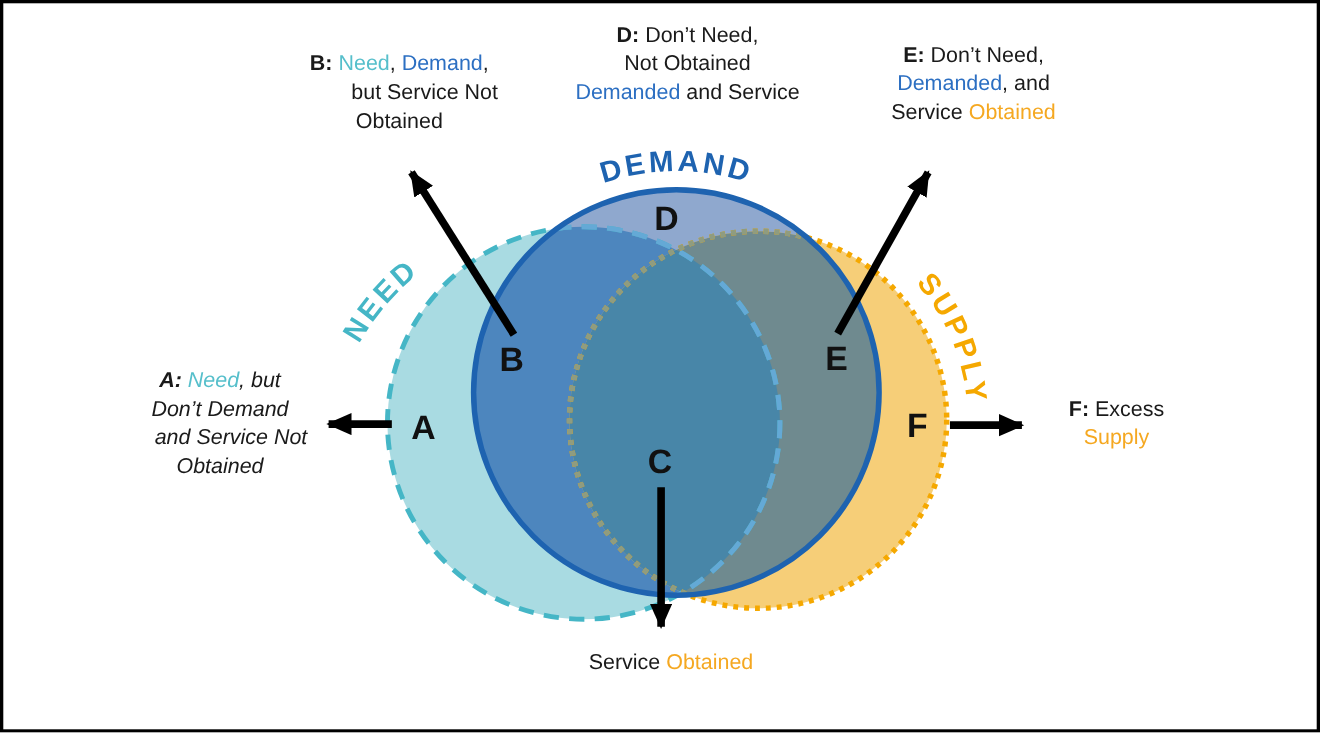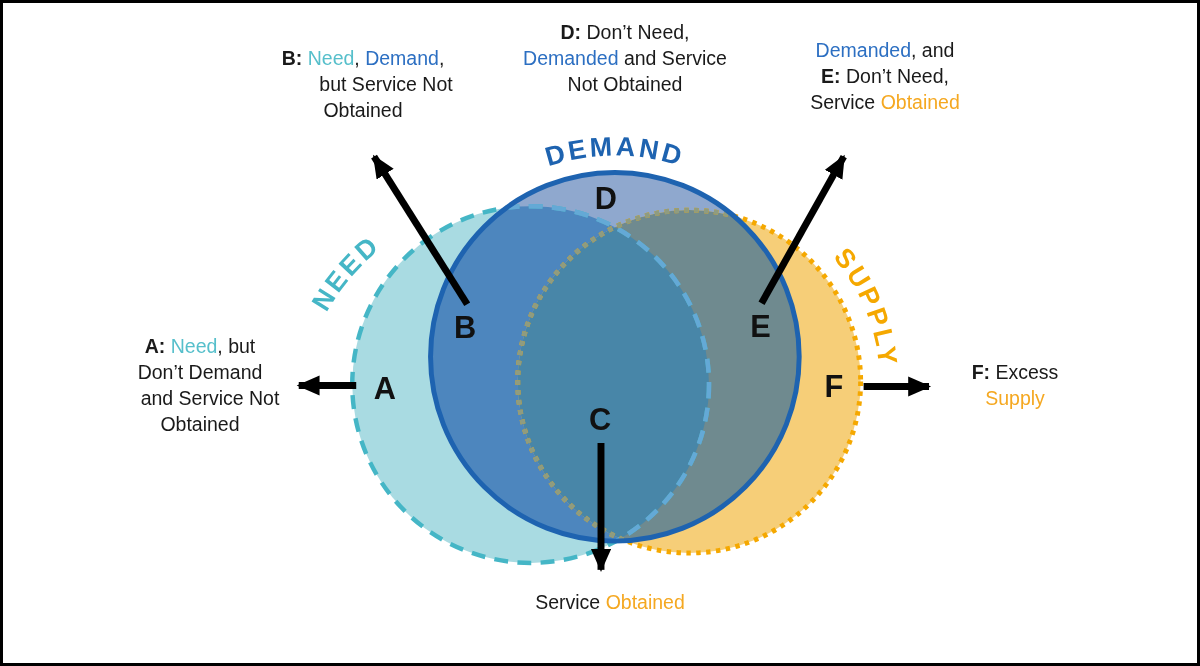--- a/index.html
+++ b/index.html
@@ -16,21 +16,21 @@
     position:absolute;
     text-align:center;
     font-size:19.5px;
     line-height:26px;
     color:#1a1a1a;
     white-space:nowrap;
   }
   .ann-b{left:244px;top:42px;width:232px;}
   .ann-d{left:494px;top:16px;width:256px;}
   .ann-e{left:764px;top:34px;width:236px;}
-  .ann-a{left:86px;top:330px;width:222px;}
+  .ann-a{left:86px;top:330px;width:222px;font-style:italic;}
   .ann-f{left:946px;top:356px;width:132px;}
   .ann-c{left:476px;top:586px;width:262px;}
   .circle-label{
     font-size:27px;
     font-weight:bold;
     letter-spacing:3px;
   }
   .region-letter{
     font-size:31px;
     font-weight:bold;
@@ -116,26 +116,26 @@
   <div class="ann ann-b">
       <div><span style="font-weight: 700; color: rgb(26, 26, 26);">B</span><span style="font-weight: 700; color: rgb(26, 26, 26);">: </span><span style="color: rgb(86, 191, 203);">Need</span><span style="color: rgb(26, 26, 26);">, </span><span style="color: rgb(44, 111, 194);">Demand</span><span style="color: rgb(26, 26, 26);">,</span></div>
       <div><span style="color: rgb(26, 26, 26); margin-left: 46px;">but Service Not</span></div>
       <div><span style="color: rgb(26, 26, 26);">Obtained</span></div>
     </div>
   <div class="ann ann-c">
       <div><span style="color: rgb(26, 26, 26);">Service </span><span style="color: rgb(245, 168, 33);">Obtained</span></div>
     </div>
   <div class="ann ann-d">
       <div><span style="font-weight: 700; color: rgb(26, 26, 26);">D</span><span style="font-weight: 700; color: rgb(26, 26, 26);">: </span><span style="color: rgb(26, 26, 26);">Don’t Need,</span></div>
+      <div><span style="color: rgb(26, 26, 26);">Not Obtained</span></div>
       <div><span style="color: rgb(44, 111, 194);">Demanded</span><span style="color: rgb(26, 26, 26);"> and Service</span></div>
-      <div><span style="color: rgb(26, 26, 26);">Not Obtained</span></div>
     </div>
   <div class="ann ann-e">
+      <div><span style="font-weight: 700; color: rgb(26, 26, 26);">E</span><span style="font-weight: 700; color: rgb(26, 26, 26);">: </span><span style="color: rgb(26, 26, 26);">Don’t Need,</span></div>
       <div><span style="color: rgb(44, 111, 194);">Demanded</span><span style="color: rgb(26, 26, 26);">, and</span></div>
-      <div><span style="font-weight: 700; color: rgb(26, 26, 26);">E</span><span style="font-weight: 700; color: rgb(26, 26, 26);">: </span><span style="color: rgb(26, 26, 26);">Don’t Need,</span></div>
       <div><span style="color: rgb(26, 26, 26);">Service </span><span style="color: rgb(245, 168, 33);">Obtained</span></div>
     </div>
   <div class="ann ann-f">
       <div><span style="font-weight: 700; color: rgb(26, 26, 26);">F</span><span style="font-weight: 700; color: rgb(26, 26, 26);">: </span><span style="color: rgb(26, 26, 26); margin-top: 48px;">Excess</span></div>
       <div><span style="color: rgb(245, 168, 33);">Supply</span></div>
     </div>
 
 </div>
 
 </body></html>

